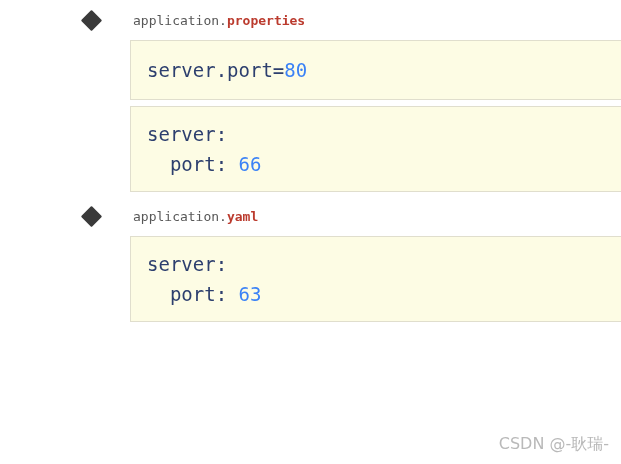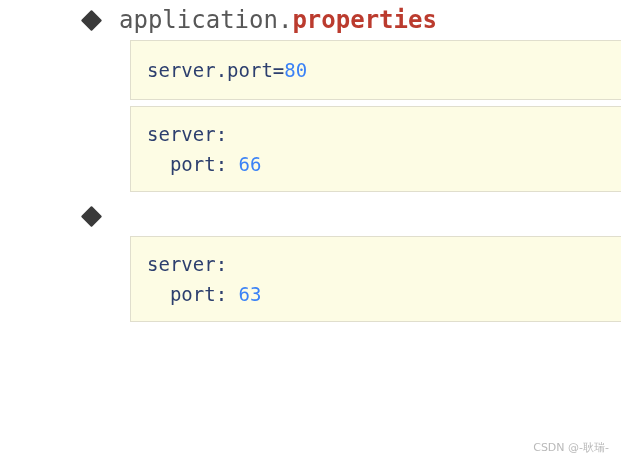--- a/index.html
+++ b/index.html
@@ -32,23 +32,23 @@
   }
   .bullet {
     width: 15px;
     height: 15px;
     background: #3a3a3a;
     transform: rotate(45deg);
     border-radius: 1px;
     flex: 0 0 auto;
   }
   .heading-text {
-    margin-left: 20px;
+    margin-left: 34px;
     font-family: "DejaVu Sans Mono", monospace;
-    font-size: 24px;
+    font-size: 13px;
     letter-spacing: 0px;
     white-space: nowrap;
   }
   .heading-text .base {
     color: #575757;
   }
   .heading-text .ext {
     color: #bb3b2e;
     font-weight: bold;
   }
@@ -81,21 +81,21 @@
   
   .gap-sm { height: 6px; }
   .gap-xs { height: 4px; }
 
   
   .watermark {
     position: absolute;
     right: 12px;
     bottom: 9px;
     font-family: "DejaVu Sans", sans-serif;
-    font-size: 11px;
+    font-size: 16px;
     color: #b9b9b9;
     white-space: nowrap;
   }
 </style>
 </head>
 <body>
 
 <div class="page">
 
   <div class="heading">
@@ -112,20 +112,21 @@
 
   <div class="code-block">
     <div class="code-line"><span>server:</span><span class="num"></span></div>
     <div class="code-line"><span>  port: </span><span class="num">66</span></div>
   </div>
 
   <div class="gap-xs"></div>
 
   <div class="heading">
     <span class="bullet"></span>
+    <span class="heading-text"><span class="base">application.</span><span class="ext">yaml</span></span>
   </div>
 
   <div class="code-block">
     <div class="code-line"><span>server:</span><span class="num"></span></div>
     <div class="code-line"><span>  port: </span><span class="num">63</span></div>
   </div>
 
   <div class="watermark">CSDN @-耿瑞-</div>
 
 </div>

